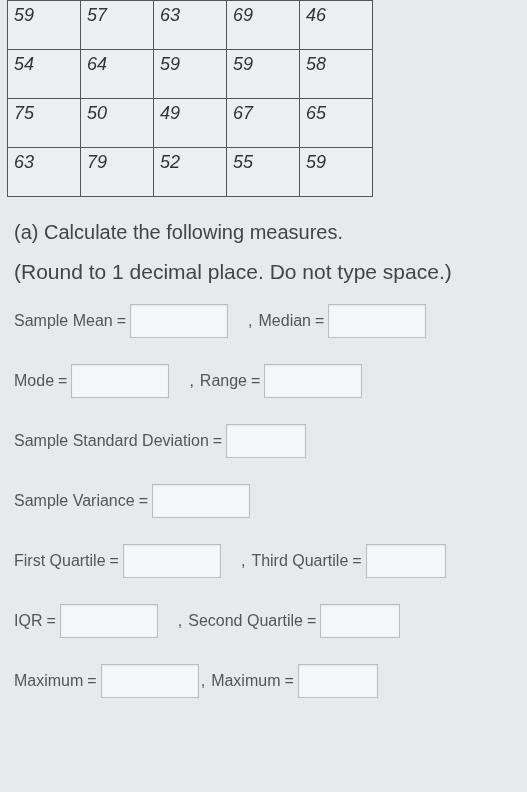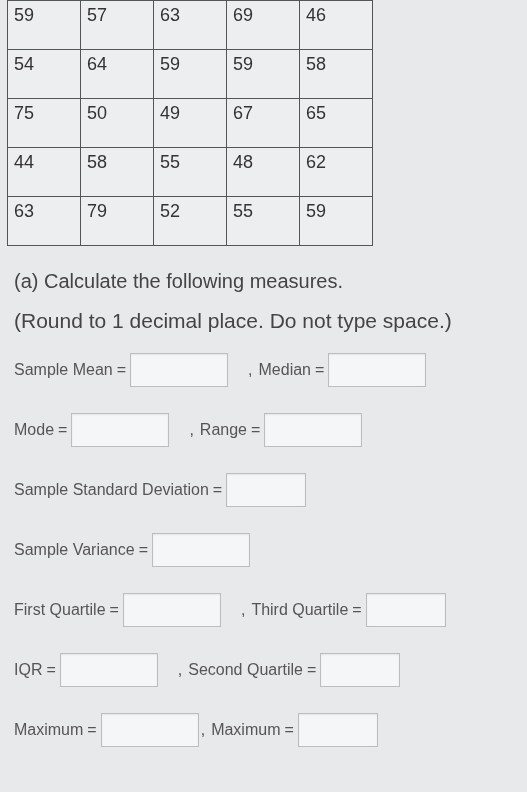--- a/index.html
+++ b/index.html
@@ -20,20 +20,21 @@
     }
     .data-table td {
       border: 1px solid #555;
       width: 73px;
       height: 49px;
       padding: 4px 6px;
       vertical-align: top;
       font-size: 18px;
       color: #333;
       background: #eceeef;
+      font-style: italic;
     }
     .content {
       padding: 24px 14px 0 14px;
     }
     .line {
       display: flex;
       align-items: center;
       flex-wrap: wrap;
       margin-bottom: 26px;
       font-size: 16px;
@@ -83,27 +84,20 @@
     <td>59</td>
     <td>59</td>
     <td>58</td>
   </tr>
   <tr>
     <td>75</td>
     <td>50</td>
     <td>49</td>
     <td>67</td>
     <td>65</td>
-  </tr>
-  <tr>
-    <td>44</td>
-    <td>58</td>
-    <td>55</td>
-    <td>48</td>
-    <td>62</td>
   </tr>
   <tr>
     <td>63</td>
     <td>79</td>
     <td>52</td>
     <td>55</td>
     <td>59</td>
   </tr>
 </tbody>
   </table>

